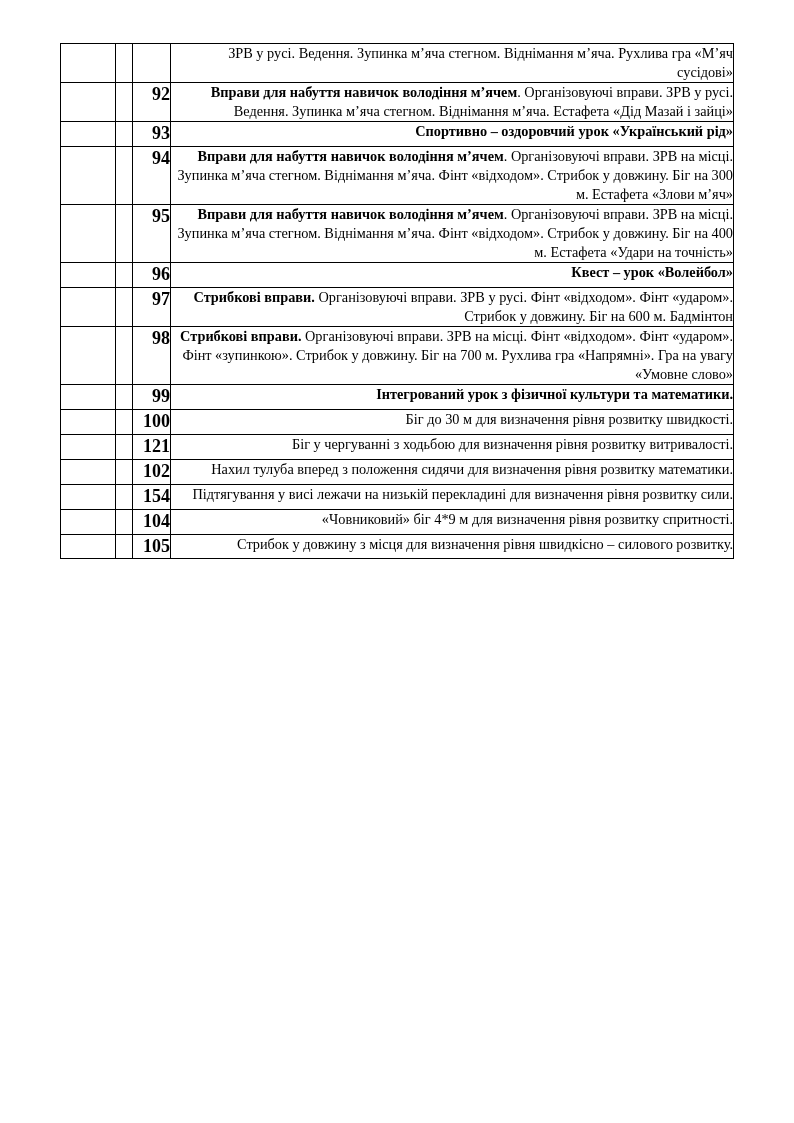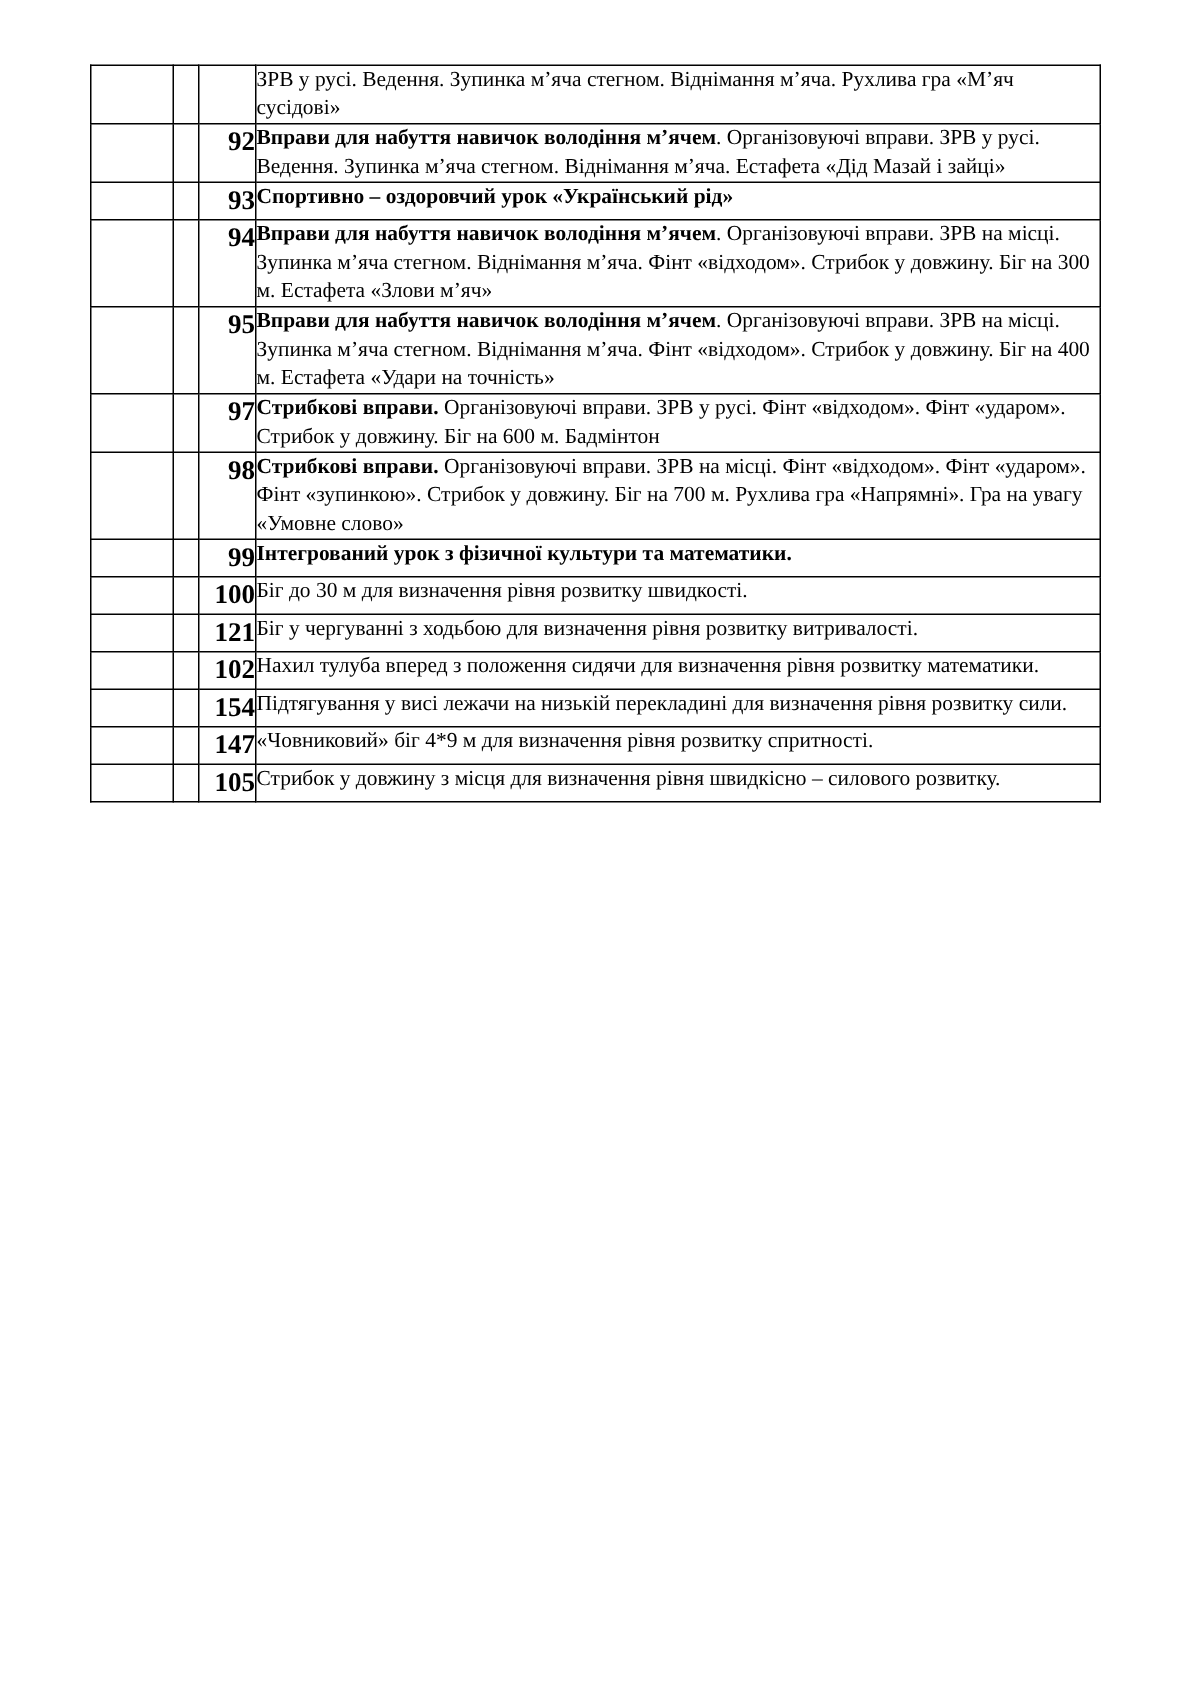--- a/index.html
+++ b/index.html
@@ -27,20 +27,21 @@
     left: 60px;
     top: 43px;
     width: 673px;
     border-collapse: collapse;
     table-layout: fixed;
   }
   #lesson-table td {
     border: 1px solid #000000;
     vertical-align: top;
     padding: 0;
+    text-align: right;
   }
   col.c-a { width: 55px; }
   col.c-b { width: 17px; }
   col.c-c { width: 38px; }
   col.c-d { width: 563px; }
 
   td.col-a, td.col-b {
     padding: 0;
   }
   td.col-num {
@@ -100,20 +101,26 @@
         </tr>
         <tr>
           <td class="col-a"></td>
           <td class="col-b"></td>
           <td class="col-num">95</td>
           <td class="col-text"><span class="b">Вправи для набуття навичок володіння м’ячем</span><span>. Організовуючі вправи. ЗРВ на місці. Зупинка м’яча стегном. Віднімання м’яча.  Фінт  «відходом». Стрибок у довжину. Біг на 400 м. Естафета «Удари на точність»</span></td>
         </tr>
         <tr>
           <td class="col-a"></td>
           <td class="col-b"></td>
+          <td class="col-num">96</td>
+          <td class="col-text"><span class="b">Квест – урок «Волейбол»</span><span></span></td>
+        </tr>
+        <tr>
+          <td class="col-a"></td>
+          <td class="col-b"></td>
           <td class="col-num">97</td>
           <td class="col-text"><span class="b">Стрибкові вправи.</span><span> Організовуючі вправи. ЗРВ у русі. Фінт «відходом». Фінт «ударом». Стрибок у довжину. Біг на 600 м. Бадмінтон</span></td>
         </tr>
         <tr>
           <td class="col-a"></td>
           <td class="col-b"></td>
           <td class="col-num">98</td>
           <td class="col-text"><span class="b">Стрибкові вправи.</span><span> Організовуючі вправи. ЗРВ  на місці. Фінт «відходом». Фінт «ударом». Фінт «зупинкою». Стрибок у довжину. Біг на 700 м. Рухлива гра «Напрямні». Гра на увагу «Умовне слово»</span></td>
         </tr>
         <tr>
@@ -142,21 +149,21 @@
         </tr>
         <tr>
           <td class="col-a"></td>
           <td class="col-b"></td>
           <td class="col-num">154</td>
           <td class="col-text"><span class="b"></span><span>Підтягування у висі лежачи на низькій перекладині для визначення рівня розвитку сили.</span></td>
         </tr>
         <tr>
           <td class="col-a"></td>
           <td class="col-b"></td>
-          <td class="col-num">147</td>
+          <td class="col-num">104</td>
           <td class="col-text"><span class="b"></span><span>«Човниковий» біг 4*9 м для визначення рівня розвитку спритності.</span></td>
         </tr>
         <tr>
           <td class="col-a"></td>
           <td class="col-b"></td>
           <td class="col-num">105</td>
           <td class="col-text"><span class="b"></span><span>Стрибок у довжину з місця для визначення рівня швидкісно – силового розвитку.</span></td>
         </tr>
       </tbody>
   </table>

